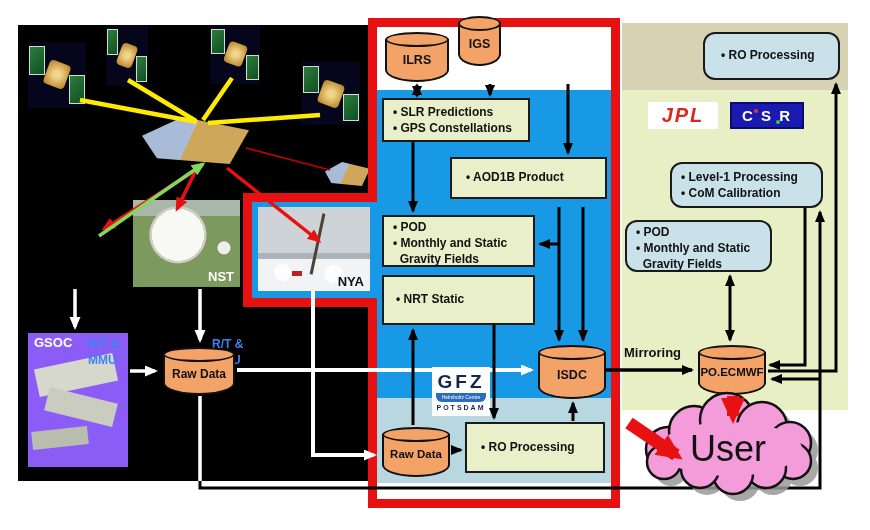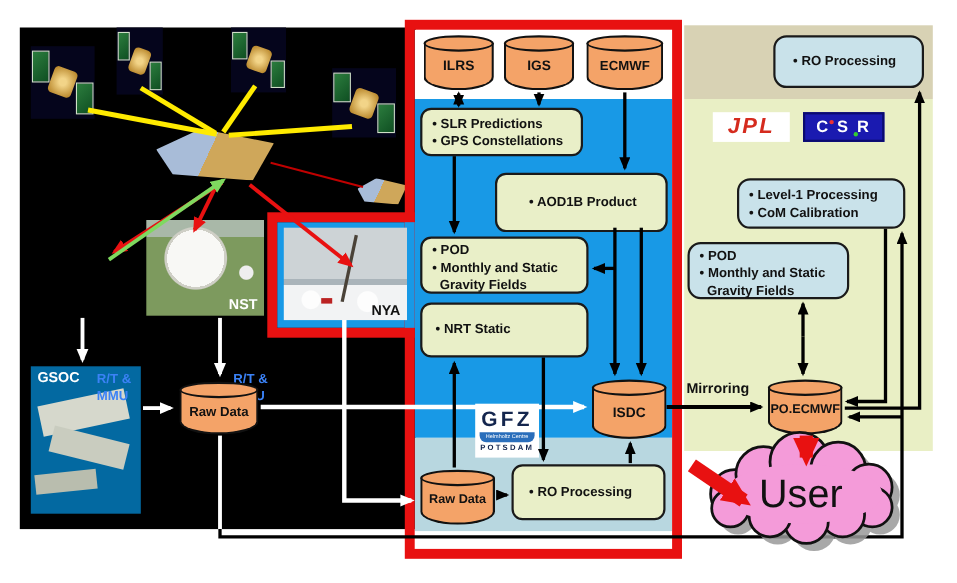--- a/index.html
+++ b/index.html
@@ -1,20 +1,20 @@
 <!DOCTYPE html>
 <html><head>
 <meta charset="utf-8">
 <style>
   html,body{margin:0;padding:0;background:#fff;}
   *{box-sizing:border-box;}
   #stage{position:relative;width:870px;height:530px;background:#fff;
          font-family:"Liberation Sans",sans-serif;overflow:hidden;}
   .abs{position:absolute;}
-  .box{position:absolute;border:2px solid #1a1a1a;border-radius:10px;font-weight:bold;
+  .box{position:absolute;border:2px solid #1a1a1a;border-radius:0;font-weight:bold;
        font-size:12px;color:#111;white-space:pre-line;line-height:1.32;z-index:20;padding:5px 9px;}
   .box.green{background:#e9efc8;}
   .box.blue{background:#c9e2ea;}
   .box.vc{display:flex;align-items:center;white-space:pre;}
   .cyl{position:absolute;z-index:20;}
   .cyl-top{position:absolute;left:0;right:0;top:0;height:15px;background:#f4a368;
            border:2px solid #111;border-radius:50%;z-index:2;}
   .cyl-body{position:absolute;left:0;right:0;top:7px;bottom:0;background:#f4a368;
             border:2px solid #111;border-top:none;border-radius:0 0 50% 50% / 0 0 12px 12px;}
   .cyl-label{position:absolute;left:0;right:0;top:42%;text-align:center;font-weight:bold;
@@ -84,21 +84,21 @@
     <span class="plabel" style="right:6px;bottom:3px;">NST</span>
   </div>
   <div class="photo" style="left:258px;top:207px;width:112px;height:84px;z-index:15;
               background-image:radial-gradient(circle at 22% 78%,#fdfdfd 0 8px,rgba(0,0,0,0) 9px),
                                radial-gradient(circle at 68% 80%,#fdfdfd 0 9px,rgba(0,0,0,0) 10px),
                                linear-gradient(180deg,#cdd3d6 0 55%,#aab4ba 55% 62%,#f2f3f4 62% 100%);">
     <div class="abs" style="left:58px;top:6px;width:3px;height:62px;background:#4a4238;transform:rotate(12deg);"></div>
     <div class="abs" style="left:34px;top:64px;width:10px;height:5px;background:#b22;"></div>
     <span class="plabel" style="right:6px;bottom:2px;color:#111;">NYA</span>
   </div>
-  <div class="photo" style="left:28px;top:333px;width:100px;height:134px;background:#0369a1;overflow:hidden;">
+  <div class="photo" style="left:28px;top:333px;width:100px;height:134px;background:#8b5cf6;overflow:hidden;">
     <div class="abs" style="left:8px;top:28px;width:80px;height:28px;background:#d6d8cc;transform:rotate(-12deg);"></div>
     <div class="abs" style="left:18px;top:62px;width:70px;height:24px;background:#c9ccbf;transform:rotate(14deg);"></div>
     <div class="abs" style="left:4px;top:96px;width:56px;height:18px;background:#b9bdae;transform:rotate(-6deg);"></div>
     <span class="plabel" style="left:6px;top:2px;">GSOC</span>
   </div>
 
   <div class="wtext" style="left:88px;top:294px;">R/T &amp;
 MMU</div>
   <div class="wtext" style="left:212px;top:294px;">R/T &amp;
 MMU</div>
@@ -108,34 +108,29 @@
     <div class="cyl-body"></div>
     <div class="cyl-top"></div>
     <div class="cyl-label" style="font-size:12px;">Raw Data</div>
   </div>
 
   <div class="cyl" style="left:385px;top:32px;width:64px;height:50px;">
     <div class="cyl-body"></div>
     <div class="cyl-top"></div>
     <div class="cyl-label">ILRS</div>
   </div>
-  <div class="cyl" style="left:458px;top:32px;width:64px;height:50px;">
+  <div class="cyl" style="left:458px;top:16px;width:43px;height:50px;">
     <div class="cyl-body"></div>
     <div class="cyl-top"></div>
     <div class="cyl-label">IGS</div>
-  </div>
-  <div class="cyl" style="left:533px;top:32px;width:70px;height:50px;">
-    <div class="cyl-body"></div>
-    <div class="cyl-top"></div>
-    <div class="cyl-label" style="font-size:12px;">ECMWF</div>
   </div>
 
   <div class="box green" style="left:382px;top:98px;width:148px;height:44px;padding-top:5px;">• SLR Predictions
 • GPS Constellations</div>
-  <div class="box green vc" style="left:450px;top:157px;width:157px;height:54px;padding-left:29px;">• AOD1B Product</div>
+  <div class="box green vc" style="left:450px;top:157px;width:157px;height:42px;padding-left:14px;">• AOD1B Product</div>
   <div class="box green" style="left:382px;top:215px;width:153px;height:52px;padding-top:3px;">• POD
 • Monthly and Static
 &nbsp;&nbsp;Gravity Fields</div>
   <div class="box green vc" style="left:382px;top:275px;width:153px;height:50px;padding-left:12px;">• NRT Static</div>
   <div class="box green vc" style="left:465px;top:422px;width:140px;height:51px;padding-left:14px;">• RO Processing</div>
 
   <div class="cyl" style="left:538px;top:345px;width:68px;height:54px;">
     <div class="cyl-body"></div>
     <div class="cyl-top"></div>
     <div class="cyl-label">ISDC</div>

